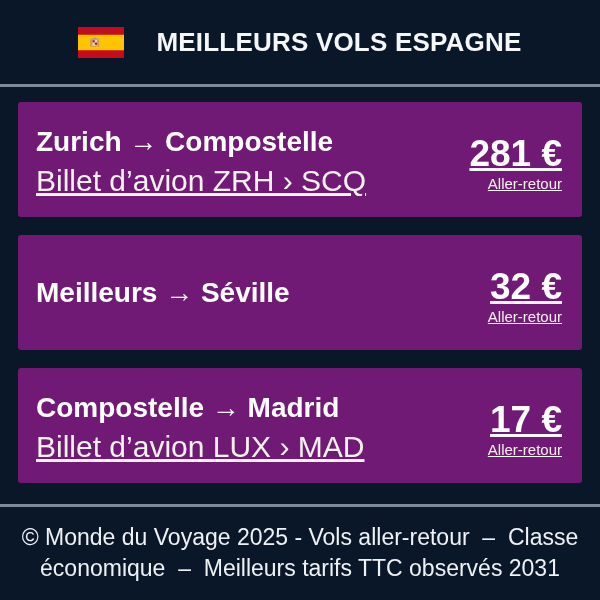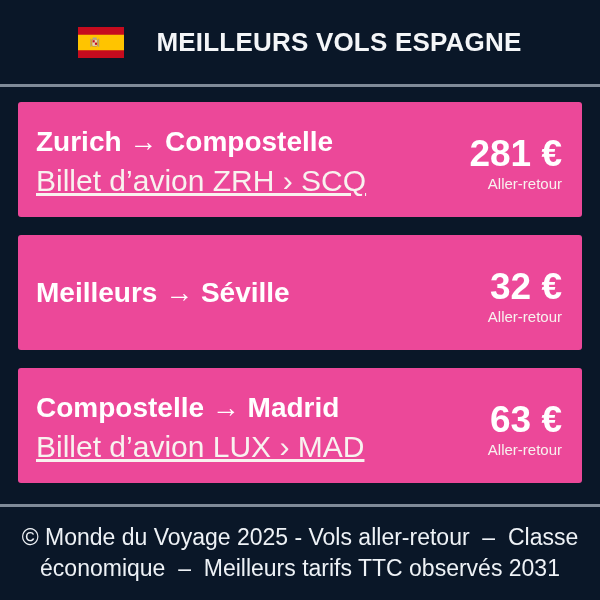--- a/index.html
+++ b/index.html
@@ -39,21 +39,21 @@
 
   
   .cards {
     padding: 15px 18px 0 18px;
     display: flex;
     flex-direction: column;
     gap: 18px;
   }
   .card {
     height: 115px;
-    background: #ec4899;
+    background: #701a75;
     border-radius: 3px;
     display: flex;
     align-items: center;
     justify-content: space-between;
     padding: 0 20px 0 18px;
     cursor: pointer;
   }
   .card-left { display: flex; flex-direction: column; gap: 9px; }
   .route {
     font-size: 28px;
@@ -69,20 +69,21 @@
     line-height: 27px;
     white-space: nowrap;
     text-decoration: underline;
   }
   .card-right {
     display: flex;
     flex-direction: column;
     align-items: flex-end;
     gap: 2px;
     padding-top: 6px;
+    text-decoration: underline;
   }
   .price {
     font-size: 37px;
     font-weight: bold;
     color: #ffffff;
     line-height: 40px;
     white-space: nowrap;
   }
   .price-note {
     font-size: 15px;
@@ -151,21 +152,21 @@
         <div class="price-note">Aller-retour</div>
       </div>
     </section>
 
     <section class="card">
       <div class="card-left">
         <div class="route">Compostelle → Madrid</div>
         <div class="detail">Billet d’avion LUX › MAD</div>
       </div>
       <div class="card-right">
-        <div class="price">63 €</div>
+        <div class="price">17 €</div>
         <div class="price-note">Aller-retour</div>
       </div>
     </section>
 
   </main>
 
   <div class="sep footer-sep"></div>
 
   <footer class="footer">
     <div class="footer-line">© Monde du Voyage 2025 - Vols aller-retour  –  Classe</div>

